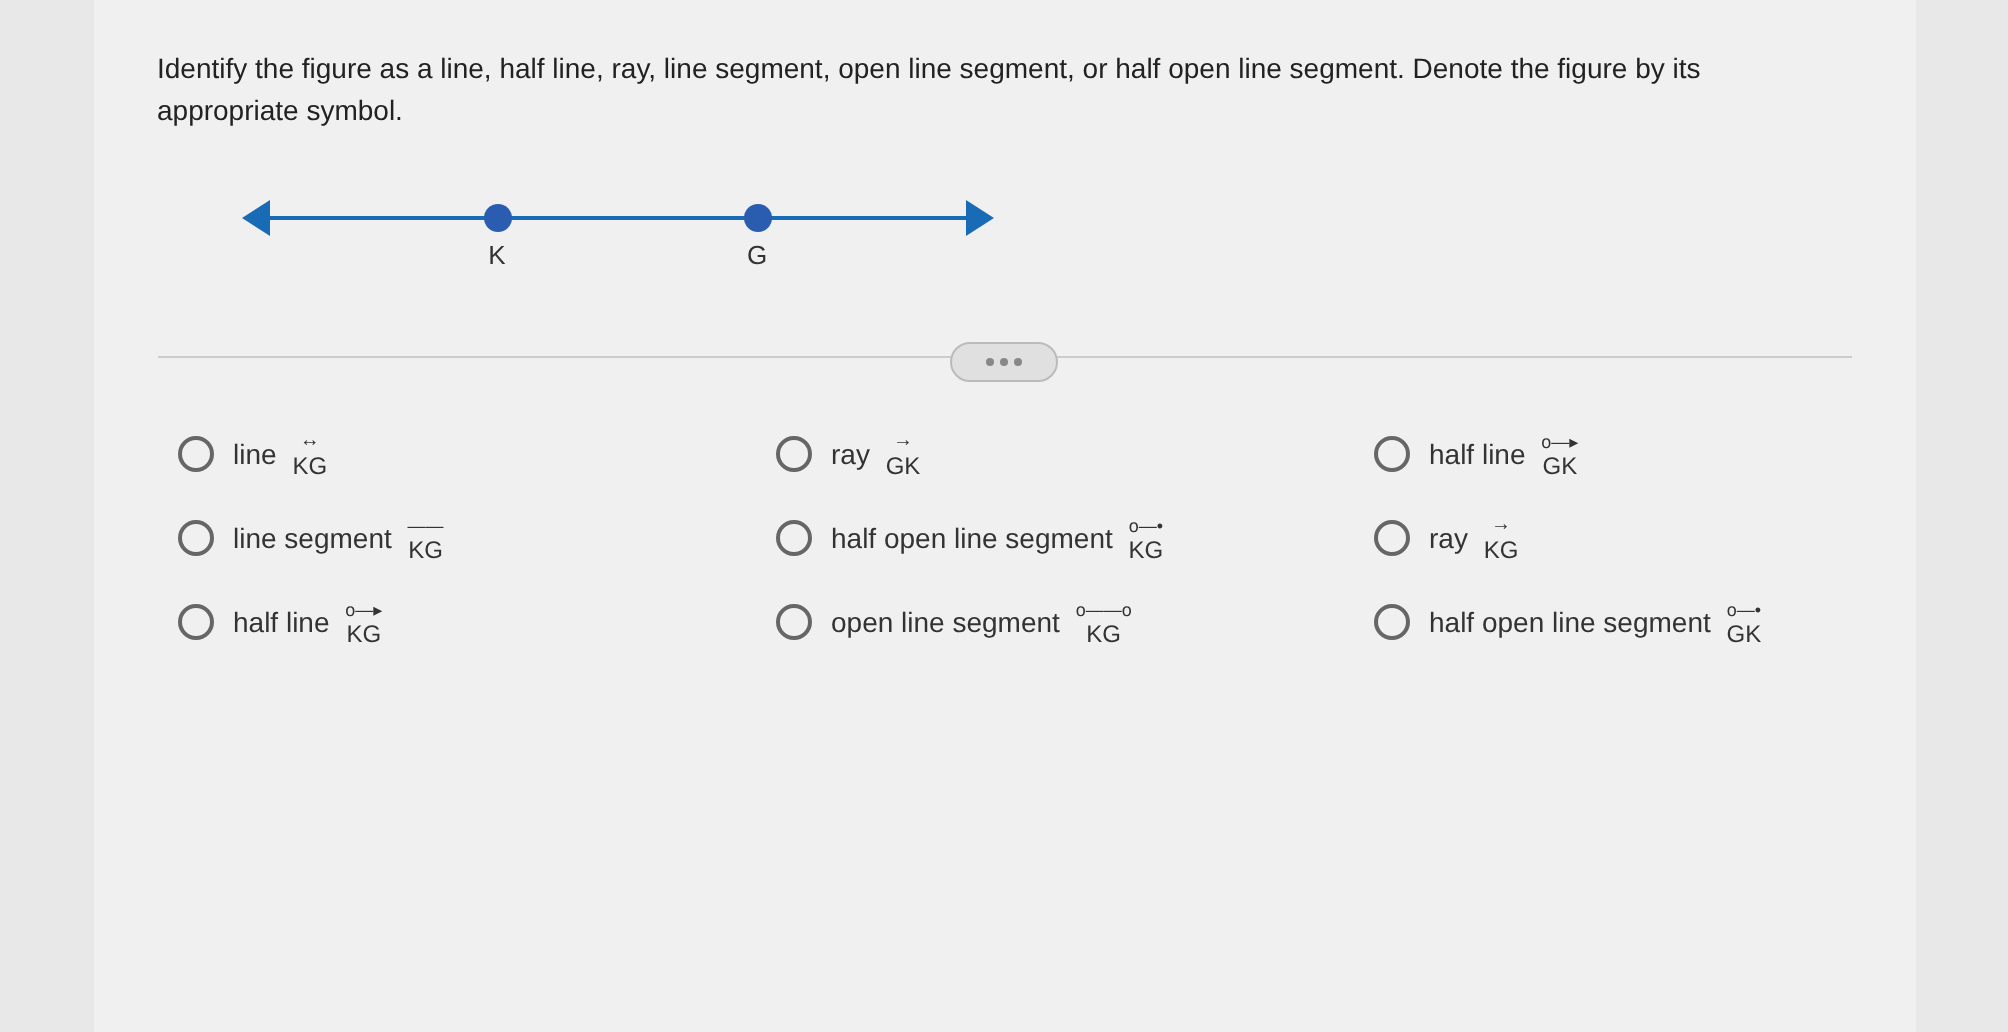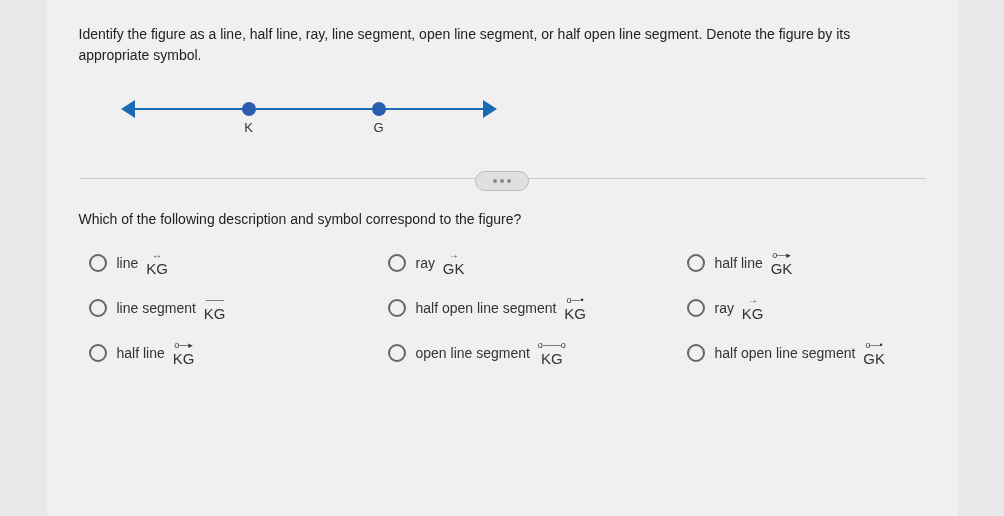--- a/index.html
+++ b/index.html
@@ -153,21 +153,21 @@
       vertical-align: middle;
       line-height: 1;
     }
     .sym-wrap .sym-top {
       font-size: 10px;
       height: 12px;
       display: flex;
       align-items: center;
     }
     .sym-wrap .sym-letters {
-      font-size: 15px;
+      font-size: 12px;
     }
   </style>
 </head>
 <body>
 
 <div class="card">
 
   <p class="question-text">Identify the figure as a line, half line, ray, line segment, open line segment, or half open line segment. Denote the figure by its appropriate symbol.</p>
 
   <div class="figure-area">
@@ -189,21 +189,20 @@
 
   <hr class="divider">
   <div style="display:flex; justify-content:center; margin-top:-28px; margin-bottom:16px;">
     <button class="expand-btn">
       <span></span>
       <span></span>
       <span></span>
     </button>
   </div>
 
-  <p class="sub-question">Which of the following description and symbol correspond to the figure?</p>
 
   <div class="options-grid">
 
     <div class="option">
       <div class="radio-circle"></div>
       <span class="option-label">
         <span>line&nbsp;</span>
         <span class="sym-wrap">
           <span class="sym-top">↔</span>
           <span class="sym-letters">KG</span>

